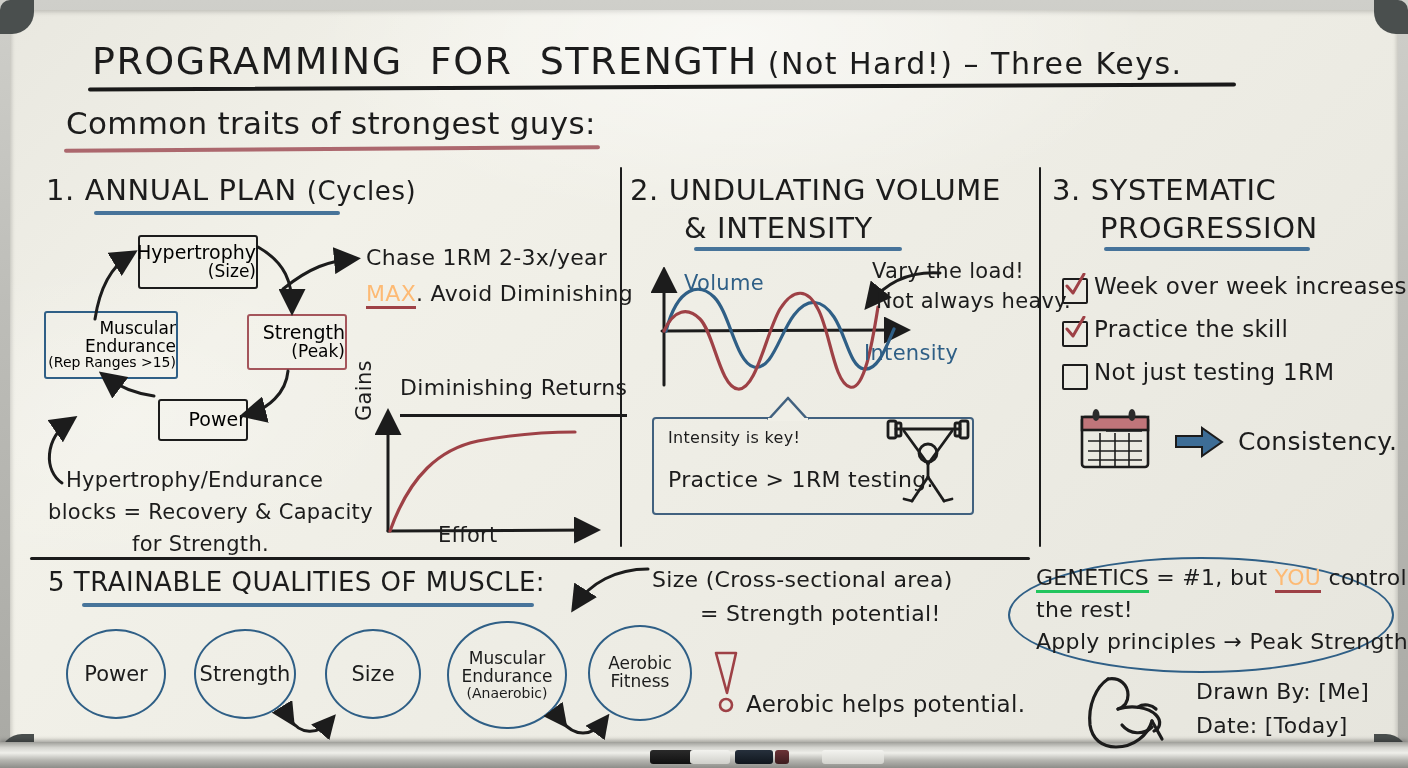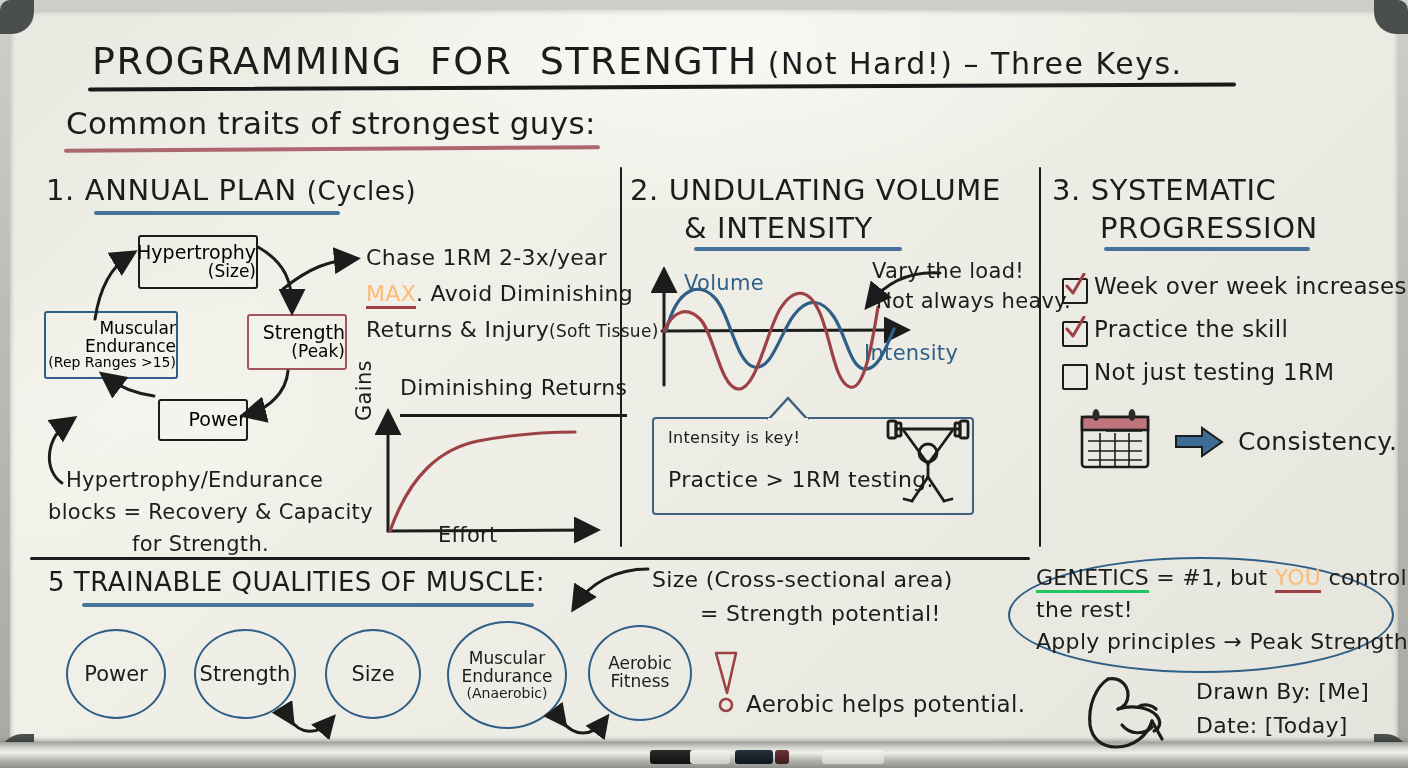--- a/index.html
+++ b/index.html
@@ -140,21 +140,20 @@
 
     <path d="M154,225 C132,222 118,215 106,206" stroke="#1c1c1c" stroke-width="3" fill="none" marker-end="url(#ah)" stroke-linecap="round"></path>
 
     <path d="M62,312 C44,300 44,268 70,250" stroke="#1c1c1c" stroke-width="3" fill="none" marker-end="url(#ah)" stroke-linecap="round"></path>
 
     <path d="M283,118 C310,96 330,90 352,88" stroke="#1c1c1c" stroke-width="3" fill="none" marker-end="url(#ah)" stroke-linecap="round"></path>
   </svg>
 
   <div class="hw" style="left:366px;top:244px;font-size:22px;">Chase 1RM 2-3x/year</div>
   <div class="hw" style="left:366px;top:280px;font-size:22px;"><span class="red" style="border-bottom:3px solid #9e4146;">MAX</span><span>. Avoid Diminishing</span></div>
-  <div class="hw" style="left:366px;top:316px;font-size:22px;"><span>Returns &amp; Injury</span><span style="font-size:17px;">(Soft Tissue)</span></div>
 
   <div class="hw" style="left:400px;top:374px;font-size:22px;border-bottom:3px solid #1c1c1c;padding-bottom:14px;">Diminishing Returns</div>
   <svg width="250" height="160" style="position:absolute;left:370px;top:400px;">
     <defs>
       <marker id="ah2" markerWidth="9" markerHeight="9" refX="6" refY="4.5" orient="auto">
         <path d="M0,0 L9,4.5 L0,9 z" fill="#1c1c1c"></path>
       </marker>
     </defs>
     <path d="M18,130 L18,16" stroke="#1c1c1c" stroke-width="3" fill="none" marker-end="url(#ah2)" stroke-linecap="round"></path>
     <path d="M18,130 L222,129" stroke="#1c1c1c" stroke-width="3" fill="none" marker-end="url(#ah2)" stroke-linecap="round"></path>

